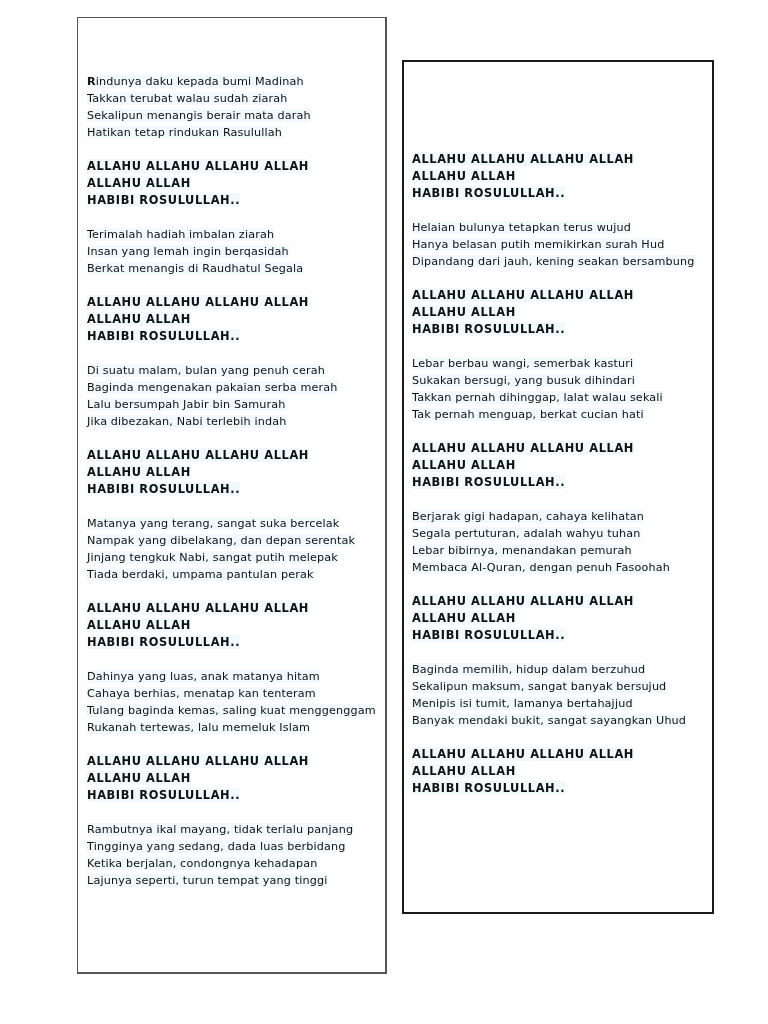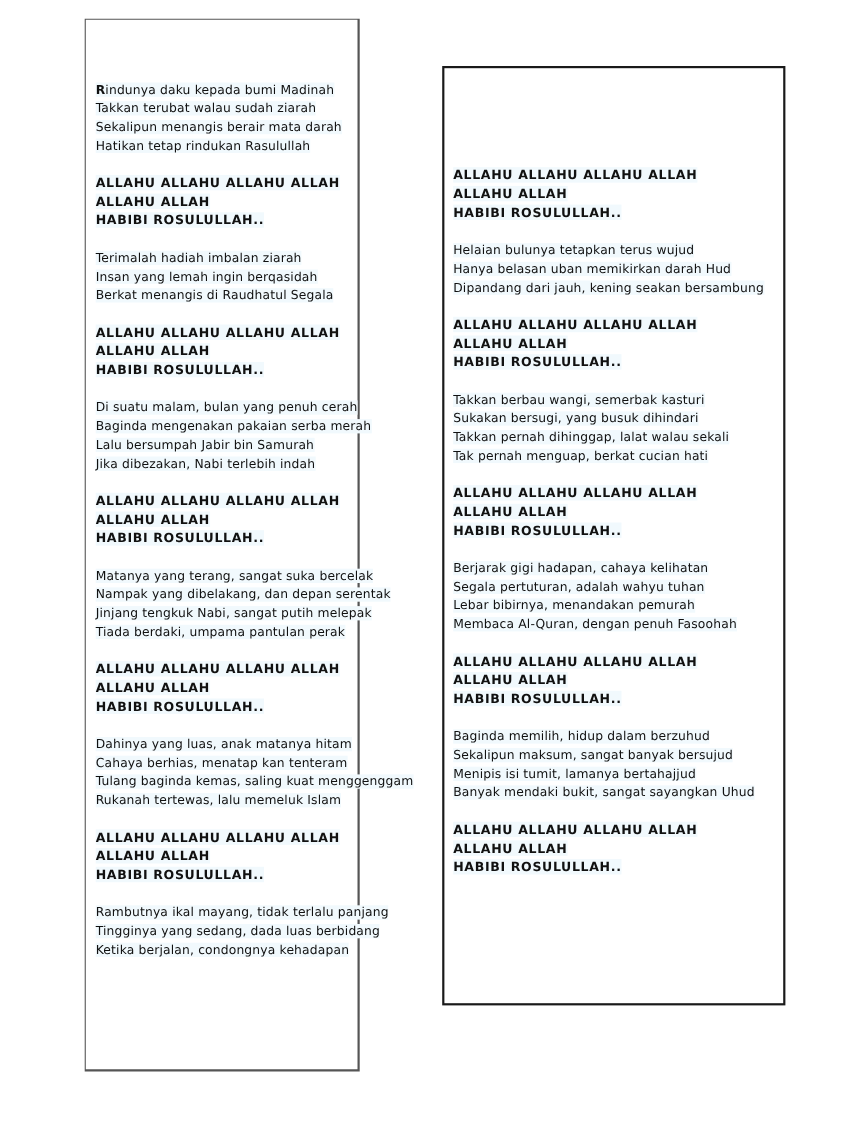--- a/index.html
+++ b/index.html
@@ -16,21 +16,21 @@
       color: #111111;
     }
     .page-box {
       position: absolute;
       background: #ffffff;
       box-sizing: border-box;
     }
     #left-box {
       left: 77px;
       top: 17px;
-      width: 250px;
+      width: 310px;
       height: 957px;
       border-left: 1px solid #555555;
       border-top: 1px solid #555555;
       border-right: 2px solid #555555;
       border-bottom: 2px solid #555555;
     }
     #right-box {
       left: 402px;
       top: 60px;
       width: 312px;
@@ -140,48 +140,49 @@
     <div class="stanza chorus">
       <div class="line"><span class="hl">ALLAHU ALLAHU ALLAHU ALLAH</span></div>
       <div class="line"><span class="hl">ALLAHU ALLAH</span></div>
       <div class="line"><span class="hl">HABIBI ROSULULLAH..</span></div>
     </div>
 
     <div class="stanza verse">
       <div class="line"><span class="hl">Rambutnya ikal mayang, tidak terlalu panjang</span></div>
       <div class="line"><span class="hl">Tingginya yang sedang, dada luas berbidang</span></div>
       <div class="line"><span class="hl">Ketika berjalan, condongnya kehadapan</span></div>
+      <div class="line"><span class="hl">Lajunya seperti, turun tempat yang tinggi</span></div>
     </div>
 
   </div>
 </div>
 
 <div id="right-box" class="page-box">
   <div class="content">
 
     <div class="stanza chorus">
       <div class="line"><span class="hl">ALLAHU ALLAHU ALLAHU ALLAH</span></div>
       <div class="line"><span class="hl">ALLAHU ALLAH</span></div>
       <div class="line"><span class="hl">HABIBI ROSULULLAH..</span></div>
     </div>
 
     <div class="stanza verse">
       <div class="line"><span class="hl">Helaian bulunya tetapkan terus wujud</span></div>
-      <div class="line"><span class="hl">Hanya belasan uban memikirkan darah Hud</span></div>
+      <div class="line"><span class="hl">Hanya belasan putih memikirkan surah Hud</span></div>
       <div class="line"><span class="hl">Dipandang dari jauh, kening seakan bersambung</span></div>
     </div>
 
     <div class="stanza chorus">
       <div class="line"><span class="hl">ALLAHU ALLAHU ALLAHU ALLAH</span></div>
       <div class="line"><span class="hl">ALLAHU ALLAH</span></div>
       <div class="line"><span class="hl">HABIBI ROSULULLAH..</span></div>
     </div>
 
     <div class="stanza verse">
-      <div class="line"><span class="hl">Takkan berbau wangi, semerbak kasturi</span></div>
+      <div class="line"><span class="hl">Lebar berbau wangi, semerbak kasturi</span></div>
       <div class="line"><span class="hl">Sukakan bersugi, yang busuk dihindari</span></div>
       <div class="line"><span class="hl">Takkan pernah dihinggap, lalat walau sekali</span></div>
       <div class="line"><span class="hl">Tak pernah menguap, berkat cucian hati</span></div>
     </div>
 
     <div class="stanza chorus">
       <div class="line"><span class="hl">ALLAHU ALLAHU ALLAHU ALLAH</span></div>
       <div class="line"><span class="hl">ALLAHU ALLAH</span></div>
       <div class="line"><span class="hl">HABIBI ROSULULLAH..</span></div>
     </div>

